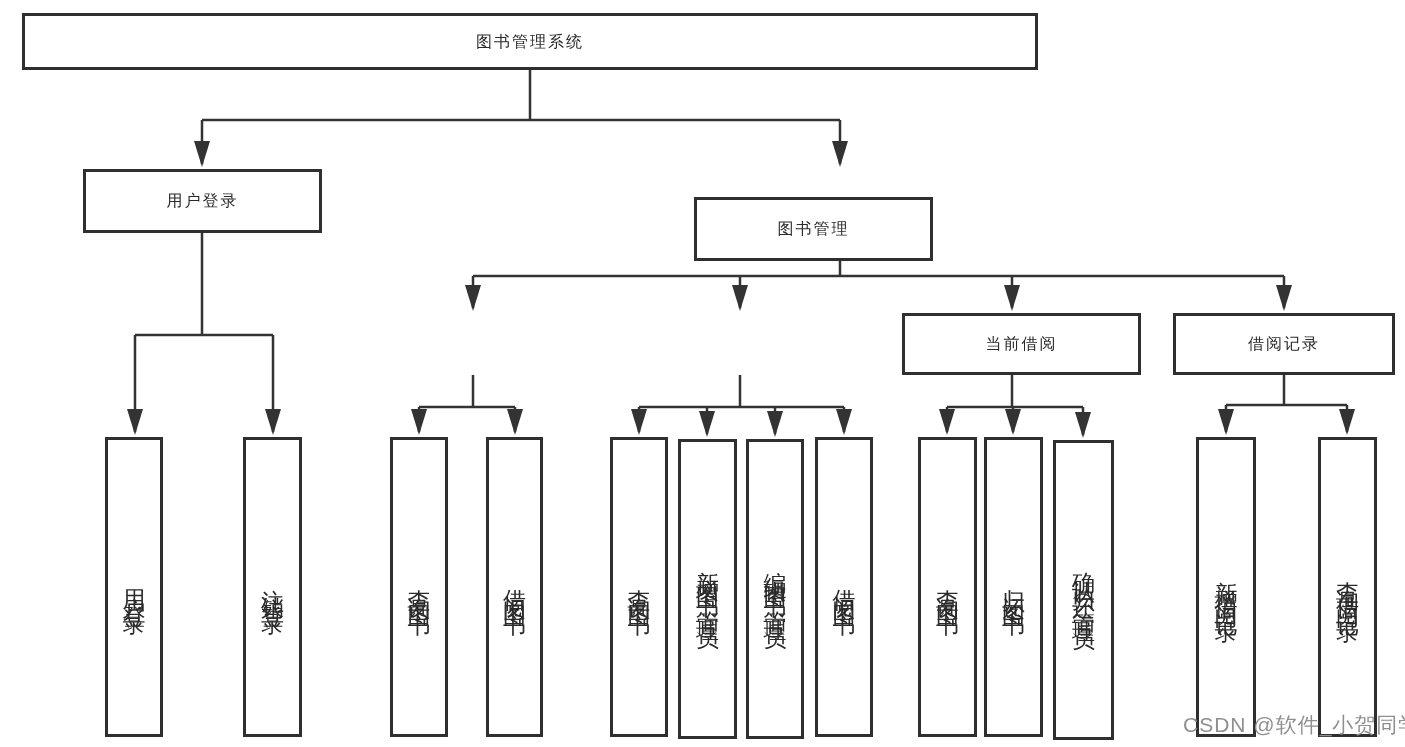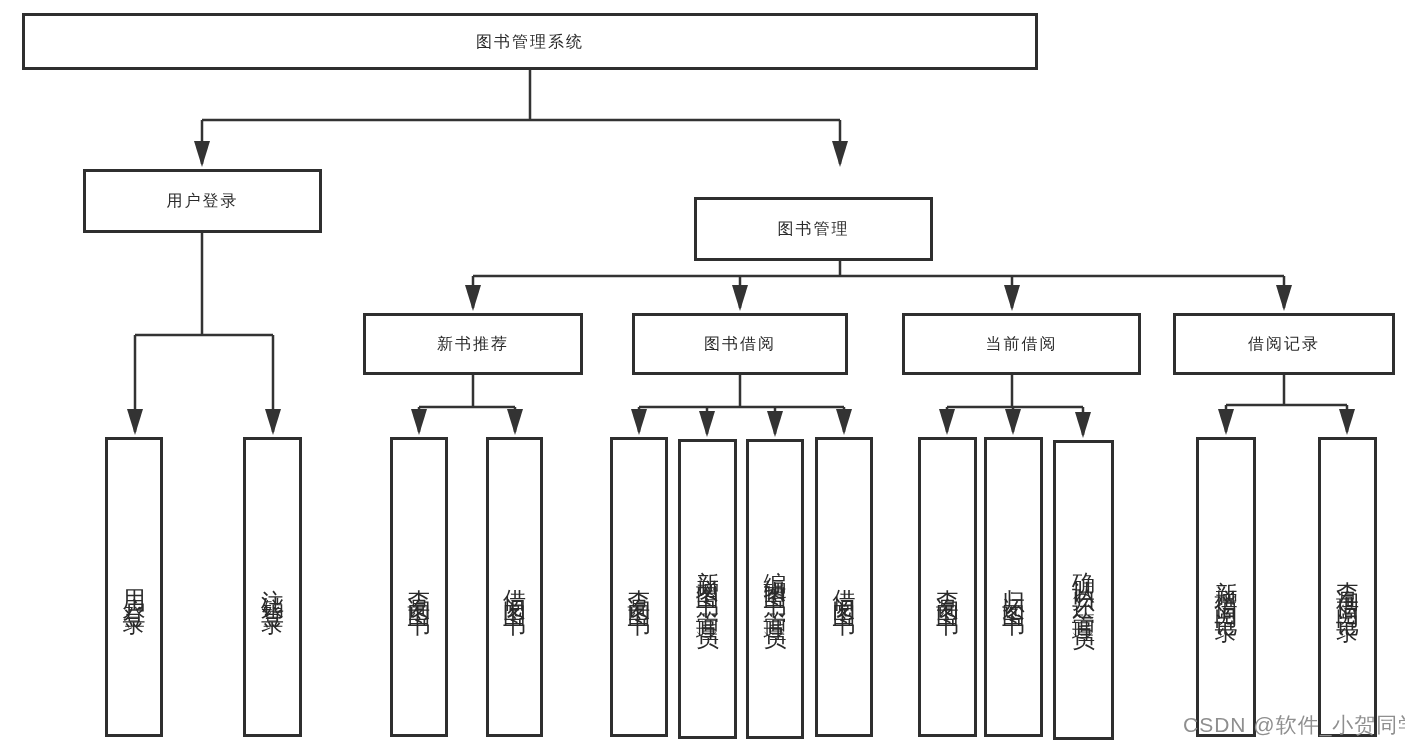--- a/index.html
+++ b/index.html
@@ -120,26 +120,20 @@
     <span>图书管理系统</span>
   </div>
 
   <div class="node pos-l2a">
     <span>用户登录</span>
   </div>
   <div class="node pos-l2b">
     <span>图书管理</span>
   </div>
 
-  <div class="node pos-l3a">
-    <span>新书推荐</span>
-  </div>
-  <div class="node pos-l3b">
-    <span>图书借阅</span>
-  </div>
   <div class="node pos-l3c">
     <span>当前借阅</span>
   </div>
   <div class="node pos-l3d">
     <span>借阅记录</span>
   </div>
 
   <div class="node leaf pos-lf0">
     <span>用户登录</span>
   </div>

